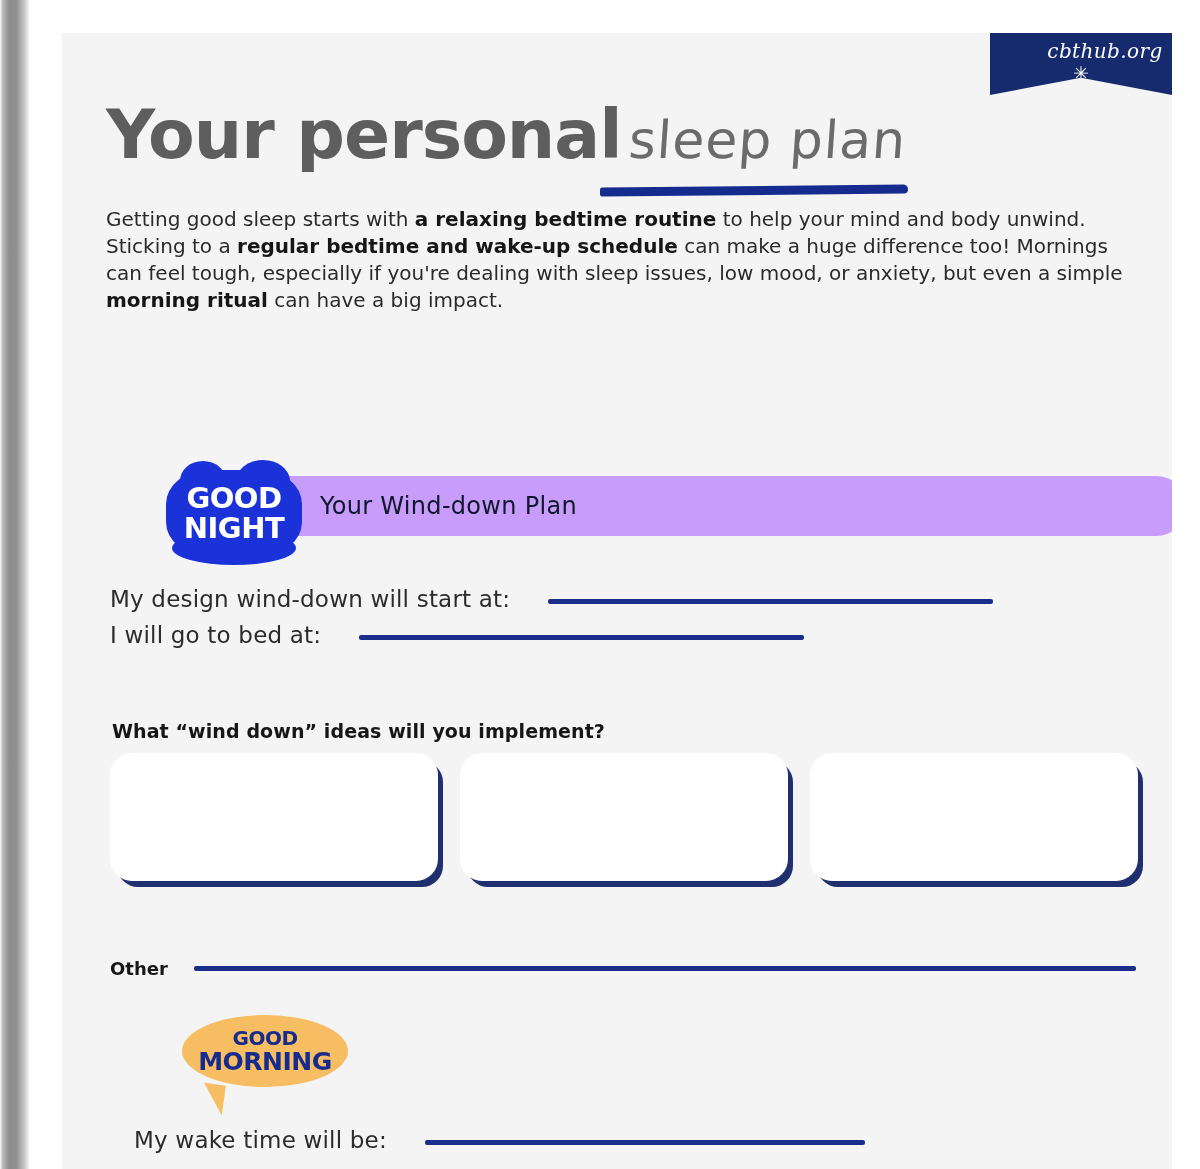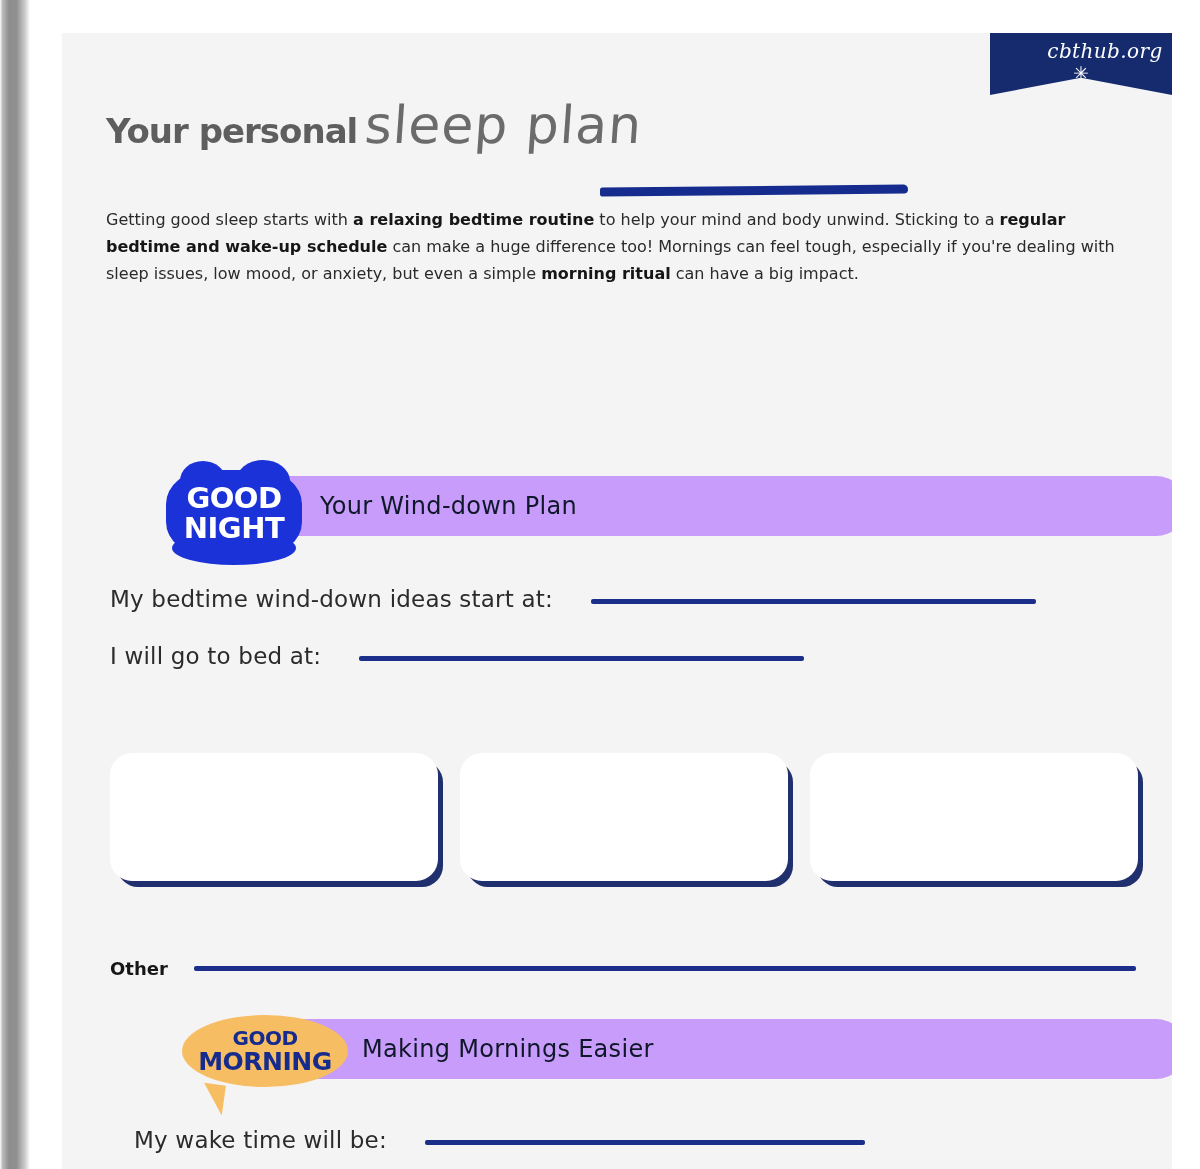--- a/index.html
+++ b/index.html
@@ -69,21 +69,21 @@
   
   .headline {
     position: absolute;
     left: 44px;
     top: 62px;
     white-space: nowrap;
   }
   .headline .h-plain {
     font-family: "DejaVu Sans", sans-serif;
     font-weight: bold;
-    font-size: 34px;
+    font-size: 68px;
     color: #5e5e5e;
     letter-spacing: -1px;
   }
   .headline .h-script {
     position: relative;
     display: inline-block;
     font-family: "DejaVu Sans", sans-serif;
     font-size: 52px;
     color: #6b6b6b;
     letter-spacing: 1px;
@@ -101,21 +101,21 @@
     transform: rotate(-0.6deg);
   }
 
   
   .body-copy {
     position: absolute;
     left: 44px;
     width: 1030px;
     color: #2a2a2a;
     font-family: "DejaVu Sans", sans-serif;
-    font-size: 16px;
+    font-size: 20px;
     line-height: 27px;
   }
   .para-1 { top: 173px; }
   .para-2 { top: 308px; }
   .body-copy b { font-weight: bold; color: #161616; }
 
   
   .section-bar {
     position: absolute;
     left: 150px;
@@ -248,21 +248,21 @@
   .prompt-row .p-rule {
     height: 5px;
     background: #1b2f8a;
     border-radius: 2px;
     margin-left: 26px;
     position: relative;
     top: -3px;
   }
   .row-winddown { top: 553px; }
   .row-winddown .p-rule { width: 445px; margin-left: 38px; }
-  .row-bedtime { top: 610px; justify-content: space-between; }
+  .row-bedtime { top: 589px; justify-content: space-between; }
   .row-bedtime .p-rule { width: 445px; margin-left: 38px; }
   .row-waketime { top: 1094px; margin-left: 24px; }
   .row-waketime .p-rule { width: 440px; margin-left: 38px; }
 
   
   .question {
     position: absolute;
     left: 50px;
     top: 687px;
     font-family: "DejaVu Sans", sans-serif;
@@ -337,44 +337,42 @@
   <div class="badge-night">
     <div class="cloud"></div>
     <div class="cloud2"></div>
     <div class="bn-lines">
       <span class="bn-line1">GOOD</span>
       <span class="bn-line2">NIGHT</span>
     </div>
   </div>
 
   <div class="prompt-row row-winddown">
-    <span class="p-label">My bedtime wind-down ideas start at:</span>
+    <span class="p-label">My design wind-down will start at:</span>
     <span class="p-rule"></span>
   </div>
 
   <div class="prompt-row row-bedtime">
     <span class="p-label">I will go to bed at:</span>
     <span class="p-rule"></span>
   </div>
 
+  <div class="question">What “wind down” ideas will you implement?</div>
 
   <div class="idea-boxes">
     <div class="idea-box"></div>
     <div class="idea-box"></div>
     <div class="idea-box"></div>
   </div>
 
   <div class="other-row">
     <span class="o-label">Other</span>
     <span class="o-rule"></span>
   </div>
 
-  <div class="section-bar bar-morning">
-    <span class="sb-title">Making Mornings Easier</span>
-  </div>
   <div class="badge-morning">
     <div class="bubble"></div>
     <div class="tail"></div>
     <div class="bm-lines">
       <span class="bm-line1">GOOD</span>
       <span class="bm-line2">MORNING</span>
     </div>
   </div>
 
   <div class="prompt-row row-waketime">

